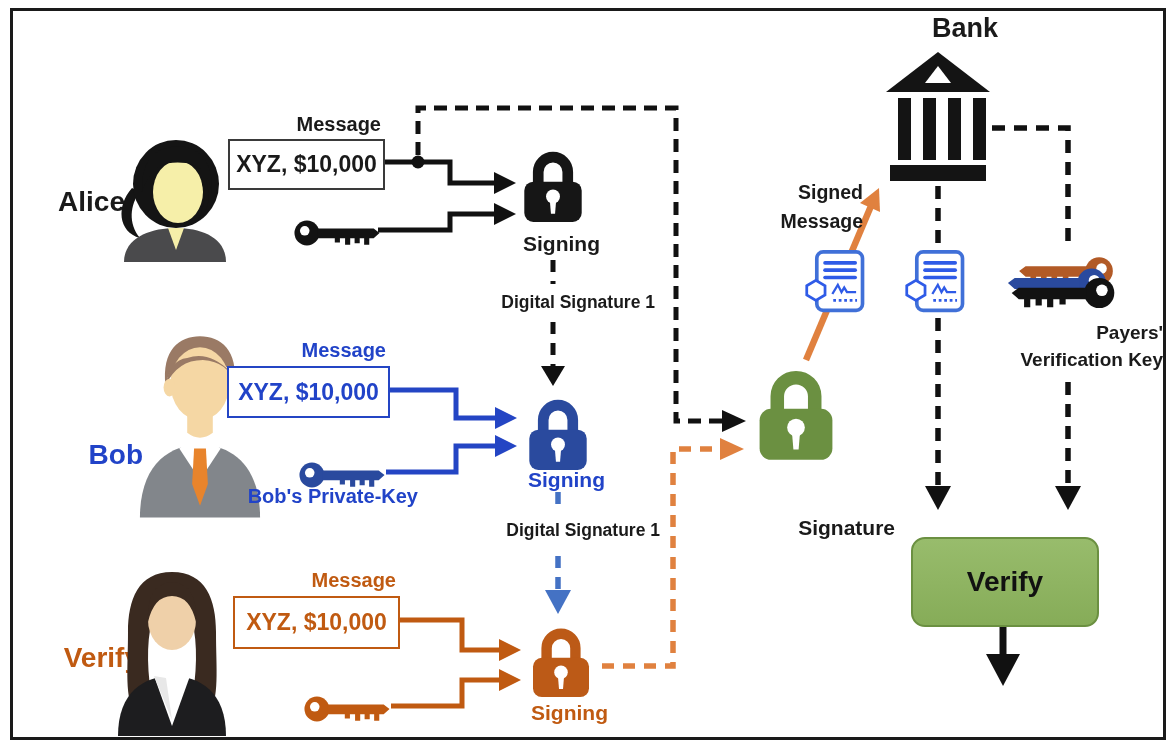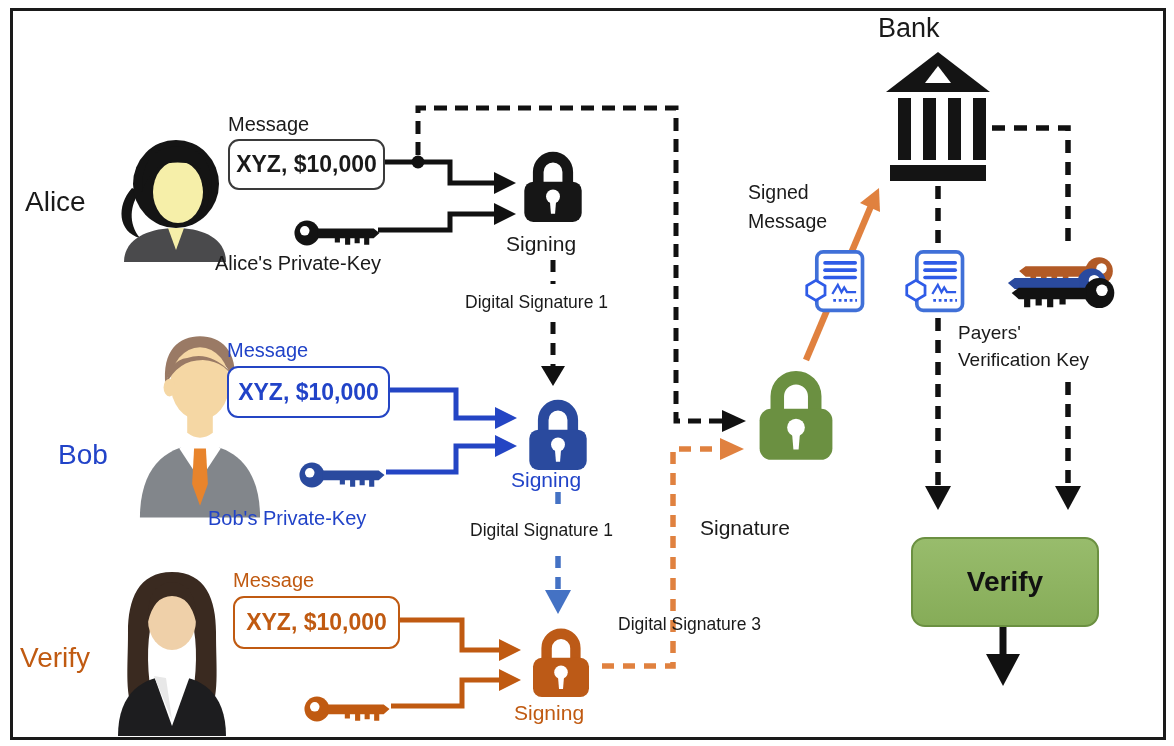--- a/index.html
+++ b/index.html
@@ -1,23 +1,23 @@
 <!DOCTYPE html>
 <html><head>
 <meta charset="utf-8">
 <style>
   html,body{margin:0;padding:0;background:#fff;}
   .canvas{position:relative;width:1174px;height:746px;background:#fff;overflow:hidden;
           font-family:"Liberation Sans",sans-serif;}
   .frame{position:absolute;left:10px;top:8px;width:1150px;height:726px;border:3px solid #1a1a1a;}
   .abs{position:absolute;}
-  .t{position:absolute;font-family:"Liberation Sans",sans-serif;font-weight:normal;
-     color:#1a1a1a;text-align:left;line-height:1.25;white-space:pre-line;}
+  .t{position:absolute;font-family:"Liberation Sans",sans-serif;font-weight:bold;
+     color:#1a1a1a;text-align:right;line-height:1.25;white-space:pre-line;}
   .msgbox{position:absolute;background:#fff;display:flex;align-items:center;justify-content:center;
-          font-weight:bold;font-family:"Liberation Sans",sans-serif;border-radius:11px;}
+          font-weight:bold;font-family:"Liberation Sans",sans-serif;}
   .lines{position:absolute;left:0;top:0;}
   .verifybox{position:absolute;border-radius:14px;display:flex;align-items:center;justify-content:center;
              font-weight:bold;font-family:"Liberation Sans",sans-serif;font-size:28px;color:#111;margin-top:39px;}
 </style>
 </head>
 <body>
 
 <div class="canvas">
   <div class="frame"></div>
 
@@ -135,21 +135,20 @@
     <path d="M32,56 Q30,12 68,10 Q104,12 102,58 Q98,30 76,27 Q48,24 40,40 Q34,48 32,56 Z" fill="#141414"></path>
     <path d="M96,44 Q104,70 88,84 Q98,64 92,48 Z" fill="#141414"></path>
     <path d="M14,126 C14,102 40,92 66,92 C92,92 116,102 116,126 Z" fill="#4a4a4c"></path>
     <polygon points="58,92 66,114 74,92" fill="#F6EFA9"></polygon>
   </svg>
   <div class="t" style="left:228px;top:112px;width:153px;font-size:20px;">Message</div>
   <div class="msgbox" style="left:228px;top:139px;width:153px;height:47px;border:2px solid #3a3a3a;font-size:23px;color:#1a1a1a;">XYZ, $10,000</div>
   <svg class="abs" style="left:293px;top:208px;color:#131313;" width="88" height="44">
       <use href="#sym-key" width="88" height="44" y="3"></use>
     </svg>
-  <div class="t" style="left:215px;top:251px;width:195px;font-size:20px;">Alice's Private-Key</div>
   <svg class="abs" style="left:512px;top:138px;color:#161616;" width="82" height="94">
       <use href="#sym-lock" width="82" height="94"></use>
     </svg>
   <div class="t" style="left:506px;top:231px;width:94px;font-size:21px;">Signing</div>
   <div class="t" style="left:465px;top:292px;width:190px;font-size:17.5px;">Digital Signature 1</div>
 
   <div class="t" style="left:58px;top:422px;width:85px;font-size:28px;color:#2143C8;margin-top:15px;">Bob</div>
   <svg class="abs" style="left:136px;top:328px;" width="128" height="192" viewBox="0 0 130 190">
     <path d="M30,56 C26,20 44,6 65,6 C86,6 104,20 100,56 C96,36 84,26 65,26 C46,26 34,36 30,56 Z" fill="#9A7A65"></path>
     <ellipse cx="65" cy="54" rx="30" ry="37" fill="#F5D7A4"></ellipse>
@@ -159,21 +158,21 @@
     <path d="M52,84 H78 V104 Q65,114 52,104 Z" fill="#F5D7A4"></path>
     <path d="M4,190 C4,136 34,116 65,116 C96,116 126,136 126,190 Z" fill="#82868B"></path>
     <polygon points="44,120 65,152 86,120 76,112 54,112" fill="#fff"></polygon>
     <polygon points="59,120 71,120 73,156 65,178 57,156" fill="#E8842C"></polygon>
   </svg>
   <div class="t" style="left:227px;top:338px;width:159px;font-size:20px;color:#2143C8;">Message</div>
   <div class="msgbox" style="left:227px;top:366px;width:159px;height:48px;border:2.5px solid #2445C4;font-size:23px;color:#2143C8;">XYZ, $10,000</div>
   <svg class="abs" style="left:298px;top:450px;color:#2A4A9E;" width="88" height="44">
       <use href="#sym-key" width="88" height="44" y="3"></use>
     </svg>
-  <div class="t" style="left:208px;top:506px;width:210px;font-size:20px;color:#2143C8;">Bob's Private-Key</div>
+  <div class="t" style="left:208px;top:484px;width:210px;font-size:20px;color:#2143C8;">Bob's Private-Key</div>
   <svg class="abs" style="left:517px;top:386px;color:#2A4A9E;" width="82" height="94">
       <use href="#sym-lock" width="82" height="94"></use>
     </svg>
   <div class="t" style="left:511px;top:467px;width:94px;font-size:21px;color:#2143C8;">Signing</div>
   <div class="t" style="left:470px;top:520px;width:190px;font-size:17.5px;">Digital Signature 1</div>
 
   <div class="t" style="left:20px;top:640px;width:120px;font-size:28px;color:#C05A11;">Verify</div>
   <svg class="abs" style="left:110px;top:570px;" width="126" height="166" viewBox="0 0 126 166">
     <path d="M62,2 C28,2 18,30 18,62 C18,100 14,126 26,148 L46,148 C38,116 36,84 40,60 L84,60 C88,84 86,116 78,148 L98,148 C110,126 106,100 106,62 C106,30 96,2 62,2 Z" fill="#3A2A20"></path>
     <ellipse cx="62" cy="50" rx="24" ry="30" fill="#EFD0A9"></ellipse>
@@ -184,21 +183,20 @@
   </svg>
   <div class="t" style="left:233px;top:568px;width:163px;font-size:20px;color:#C05A11;">Message</div>
   <div class="msgbox" style="left:233px;top:596px;width:163px;height:49px;border:2.5px solid #C05A11;font-size:23px;color:#C05A11;">XYZ, $10,000</div>
   <svg class="abs" style="left:303px;top:684px;color:#C05A11;" width="88" height="44">
       <use href="#sym-key" width="88" height="44" y="3"></use>
     </svg>
   <svg class="abs" style="left:521px;top:616px;color:#BC5A17;" width="80" height="90">
       <use href="#sym-lock" width="80" height="90"></use>
     </svg>
   <div class="t" style="left:514px;top:700px;width:94px;font-size:21px;color:#C05A11;">Signing</div>
-  <div class="t" style="left:618px;top:614px;width:180px;font-size:17.5px;">Digital Signature 3</div>
 
   <svg class="abs" style="left:744px;top:354px;color:#6B9041;" width="104" height="118">
       <use href="#sym-lock" width="104" height="118"></use>
     </svg>
   <div class="t" style="left:700px;top:483px;width:195px;font-size:21px;line-height:1.45;"><br><span>Signature</span></div>
 
   <div class="t" style="left:748px;top:178px;width:115px;font-size:19.5px;line-height:1.5;"><span>Signed</span><br><span>Message</span></div>
   <svg class="abs" style="left:804px;top:246px;" width="64" height="74">
       <use href="#sym-doc" width="64" height="74"></use>
     </svg>

